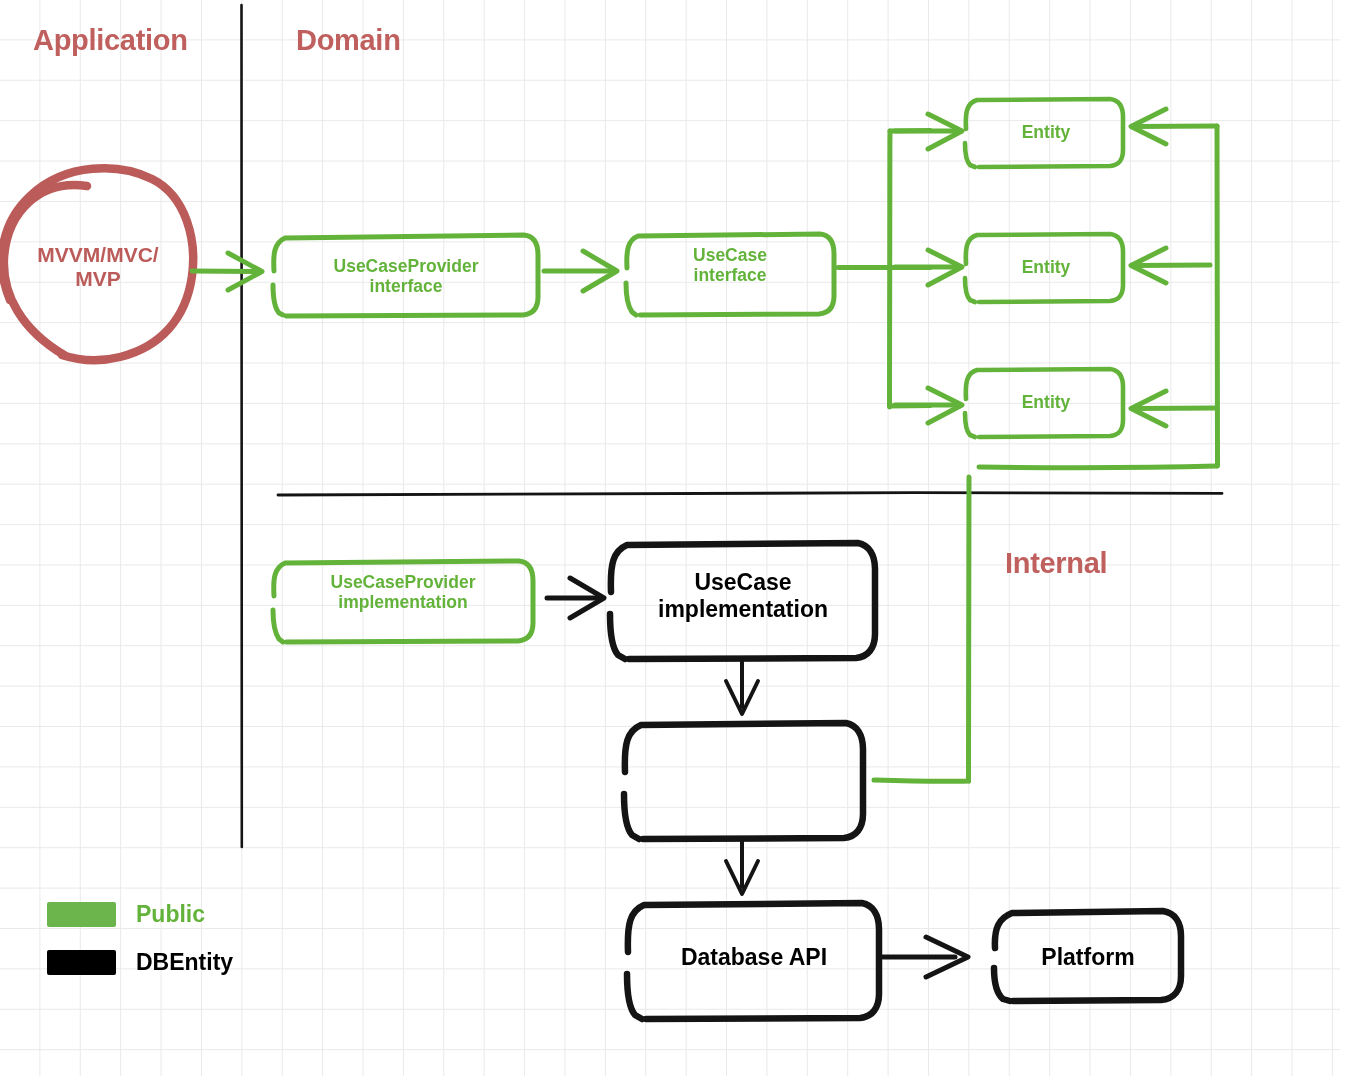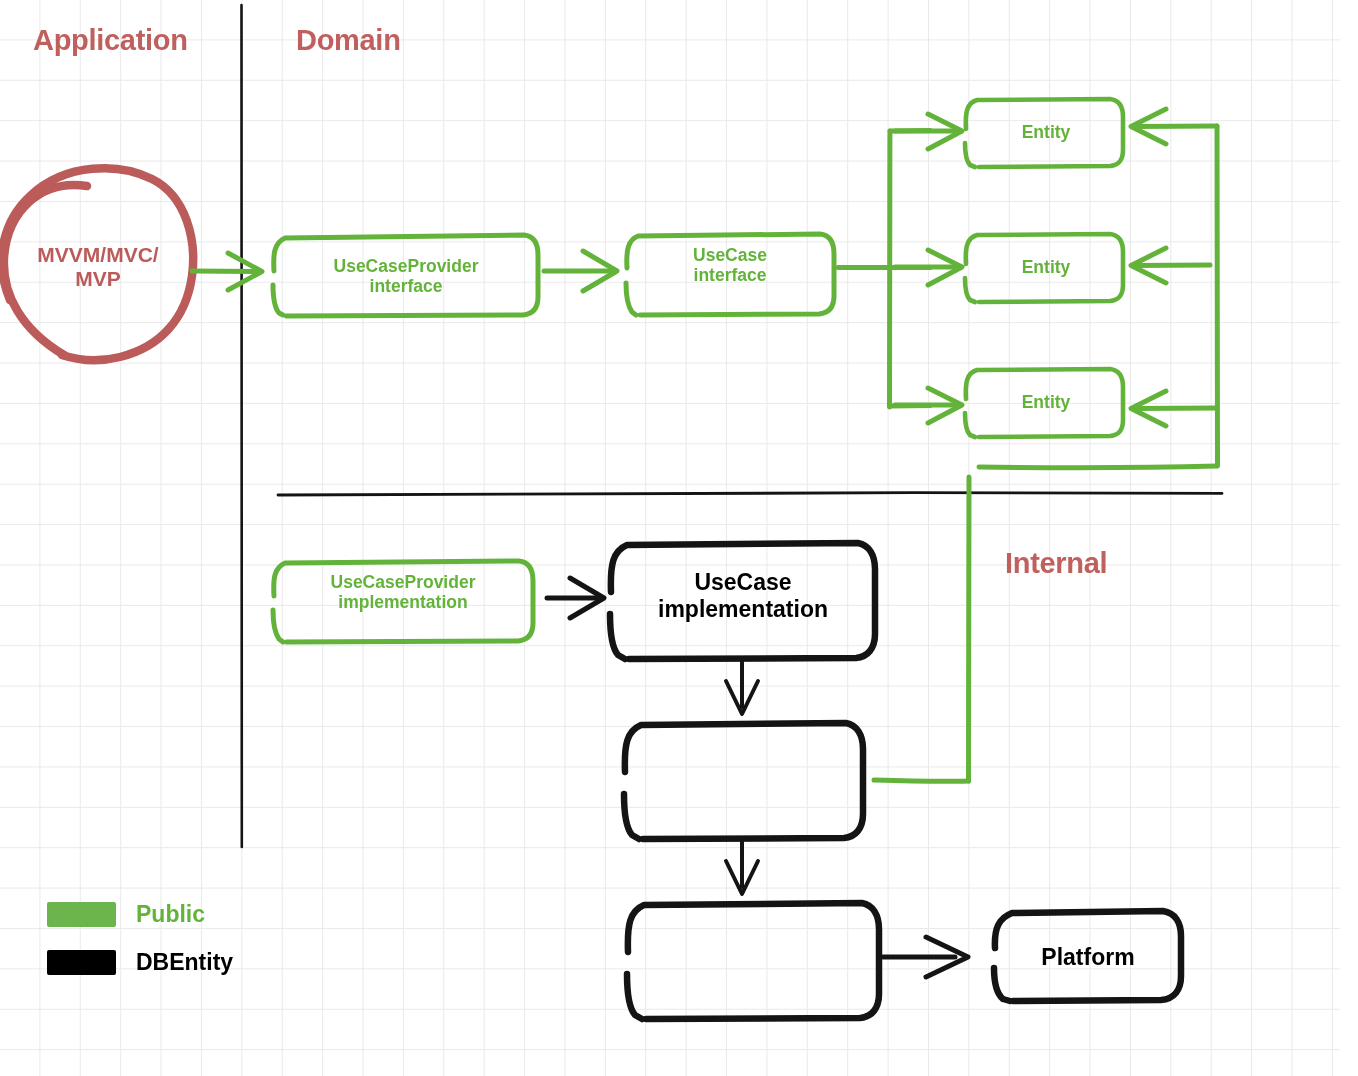--- a/index.html
+++ b/index.html
@@ -226,19 +226,20 @@
   <div class="lbl box-label-sm green-text" style="left:972px; top:257px; width:148px;">Entity</div>
   <div class="lbl box-label-sm green-text" style="left:972px; top:392px; width:148px;">Entity</div>
 
   <div class="lbl box-label-sm green-text" style="left:278px; top:572px; width:250px;">UseCaseProvider
 implementation</div>
 
   <div class="lbl box-label-lg black-text" style="left:616px; top:569px; width:254px;">UseCase
 implementation</div>
 
 
+  <div class="lbl box-label-lg black-text" style="left:633px; top:944px; width:242px;">Database API</div>
 
   <div class="lbl box-label-lg black-text" style="left:999px; top:944px; width:178px;">Platform</div>
 
   <div class="lbl legend-label green-text" style="left:136px; top:901px; text-align:right;">Public</div>
   <div class="lbl legend-label black-text" style="left:136px; top:949px; text-align:left;">DBEntity</div>
 
 </div>
 
 </body></html>

